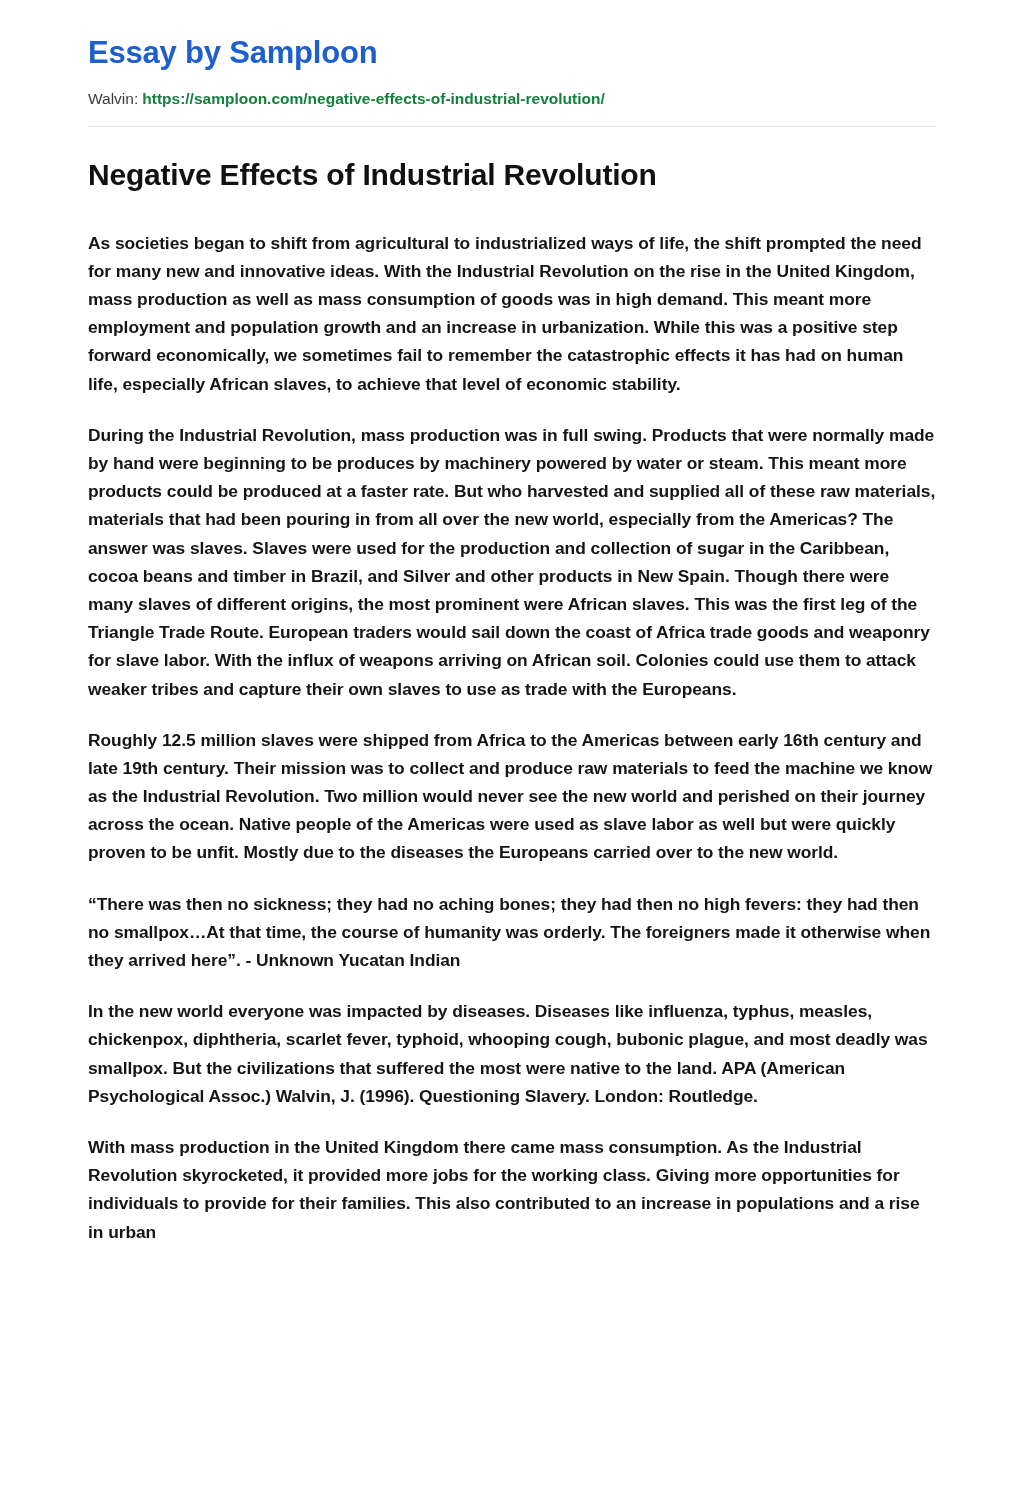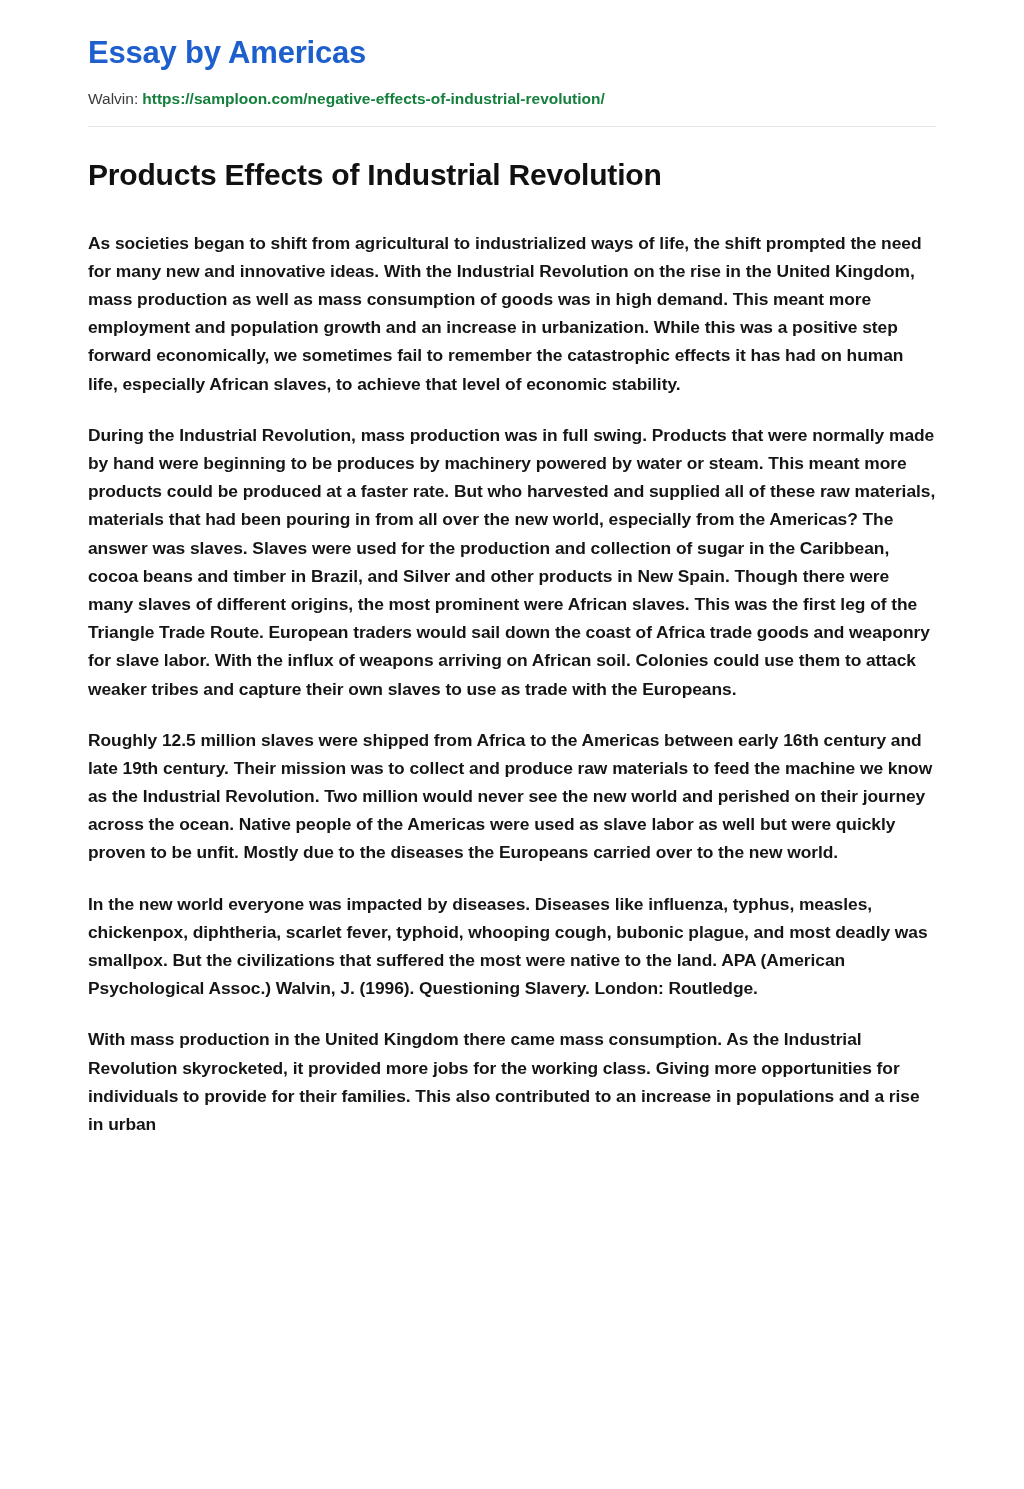--- a/index.html
+++ b/index.html
@@ -91,32 +91,33 @@
   .body-copy p:last-child {
     margin-bottom: 0;
   }
 </style>
 </head>
 <body>
 
 <div class="page">
 
   <div class="header">
-    <div class="brand">Essay by Americas</div>
+    <div class="brand">Essay by Samploon</div>
 
     <div class="source-line">
       <span class="source-label">Walvin:</span><a class="source-url" href="#">https://samploon.com/negative-effects-of-industrial-revolution/</a>
     </div>
   </div>
 
   <hr class="divider">
 
-  <h1 class="article-title">Products Effects of Industrial Revolution</h1>
+  <h1 class="article-title">Negative Effects of Industrial Revolution</h1>
 
   <div class="body-copy">
     <p>As societies began to shift from agricultural to industrialized ways of life, the shift prompted the need for many new and innovative ideas. With the Industrial Revolution on the rise in the United Kingdom, mass production as well as mass consumption of goods was in high demand. This meant more employment and population growth and an increase in urbanization. While this was a positive step forward economically, we sometimes fail to remember the catastrophic effects it has had on human life, especially African slaves, to achieve that level of economic stability.</p>
     <p>During the Industrial Revolution, mass production was in full swing. Products that were normally made by hand were beginning to be produces by machinery powered by water or steam. This meant more products could be produced at a faster rate. But who harvested and supplied all of these raw materials, materials that had been pouring in from all over the new world, especially from the Americas? The answer was slaves. Slaves were used for the production and collection of sugar in the Caribbean, cocoa beans and timber in Brazil, and Silver and other products in New Spain. Though there were many slaves of different origins, the most prominent were African slaves. This was the first leg of the Triangle Trade Route. European traders would sail down the coast of Africa trade goods and weaponry for slave labor. With the influx of weapons arriving on African soil. Colonies could use them to attack weaker tribes and capture their own slaves to use as trade with the Europeans.</p>
     <p>Roughly 12.5 million slaves were shipped from Africa to the Americas between early 16th century and late 19th century. Their mission was to collect and produce raw materials to feed the machine we know as the Industrial Revolution. Two million would never see the new world and perished on their journey across the ocean. Native people of the Americas were used as slave labor as well but were quickly proven to be unfit. Mostly due to the diseases the Europeans carried over to the new world.</p>
+    <p>“There was then no sickness; they had no aching bones; they had then no high fevers: they had then no smallpox…At that time, the course of humanity was orderly. The foreigners made it otherwise when they arrived here”. - Unknown Yucatan Indian</p>
     <p>In the new world everyone was impacted by diseases. Diseases like influenza, typhus, measles, chickenpox, diphtheria, scarlet fever, typhoid, whooping cough, bubonic plague, and most deadly was smallpox. But the civilizations that suffered the most were native to the land. APA (American Psychological Assoc.) Walvin, J. (1996). Questioning Slavery. London: Routledge.</p>
     <p>With mass production in the United Kingdom there came mass consumption. As the Industrial Revolution skyrocketed, it provided more jobs for the working class. Giving more opportunities for individuals to provide for their families. This also contributed to an increase in populations and a rise in urban</p>
   </div>
 
 </div>
 
 </body></html>

